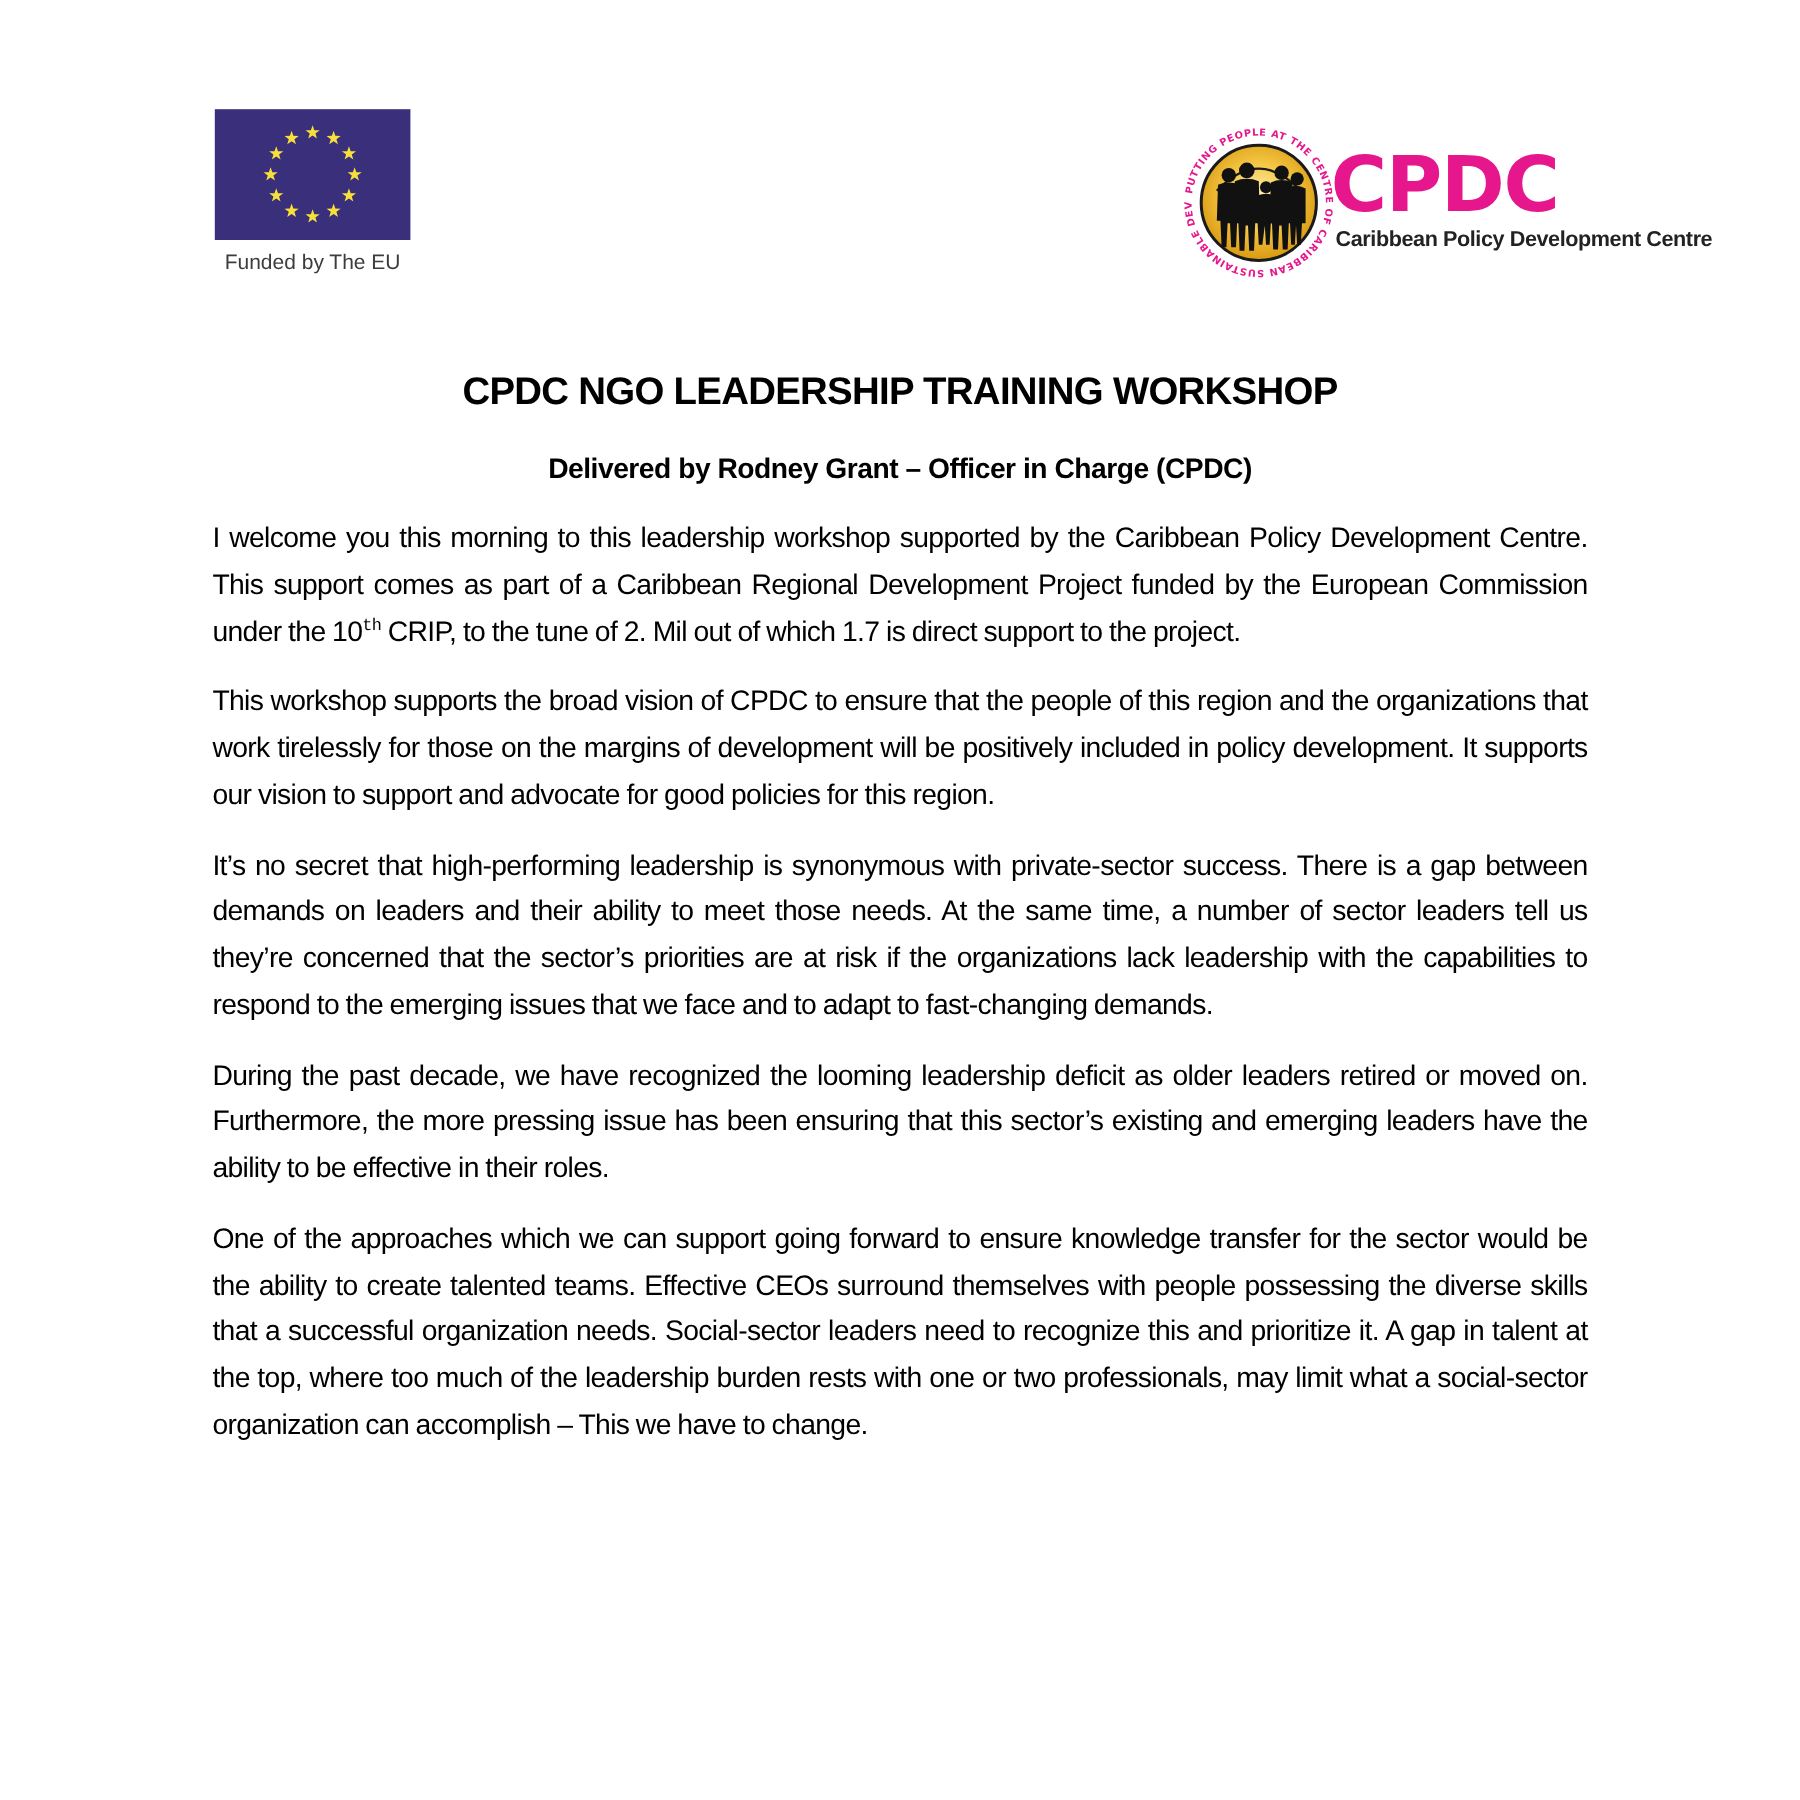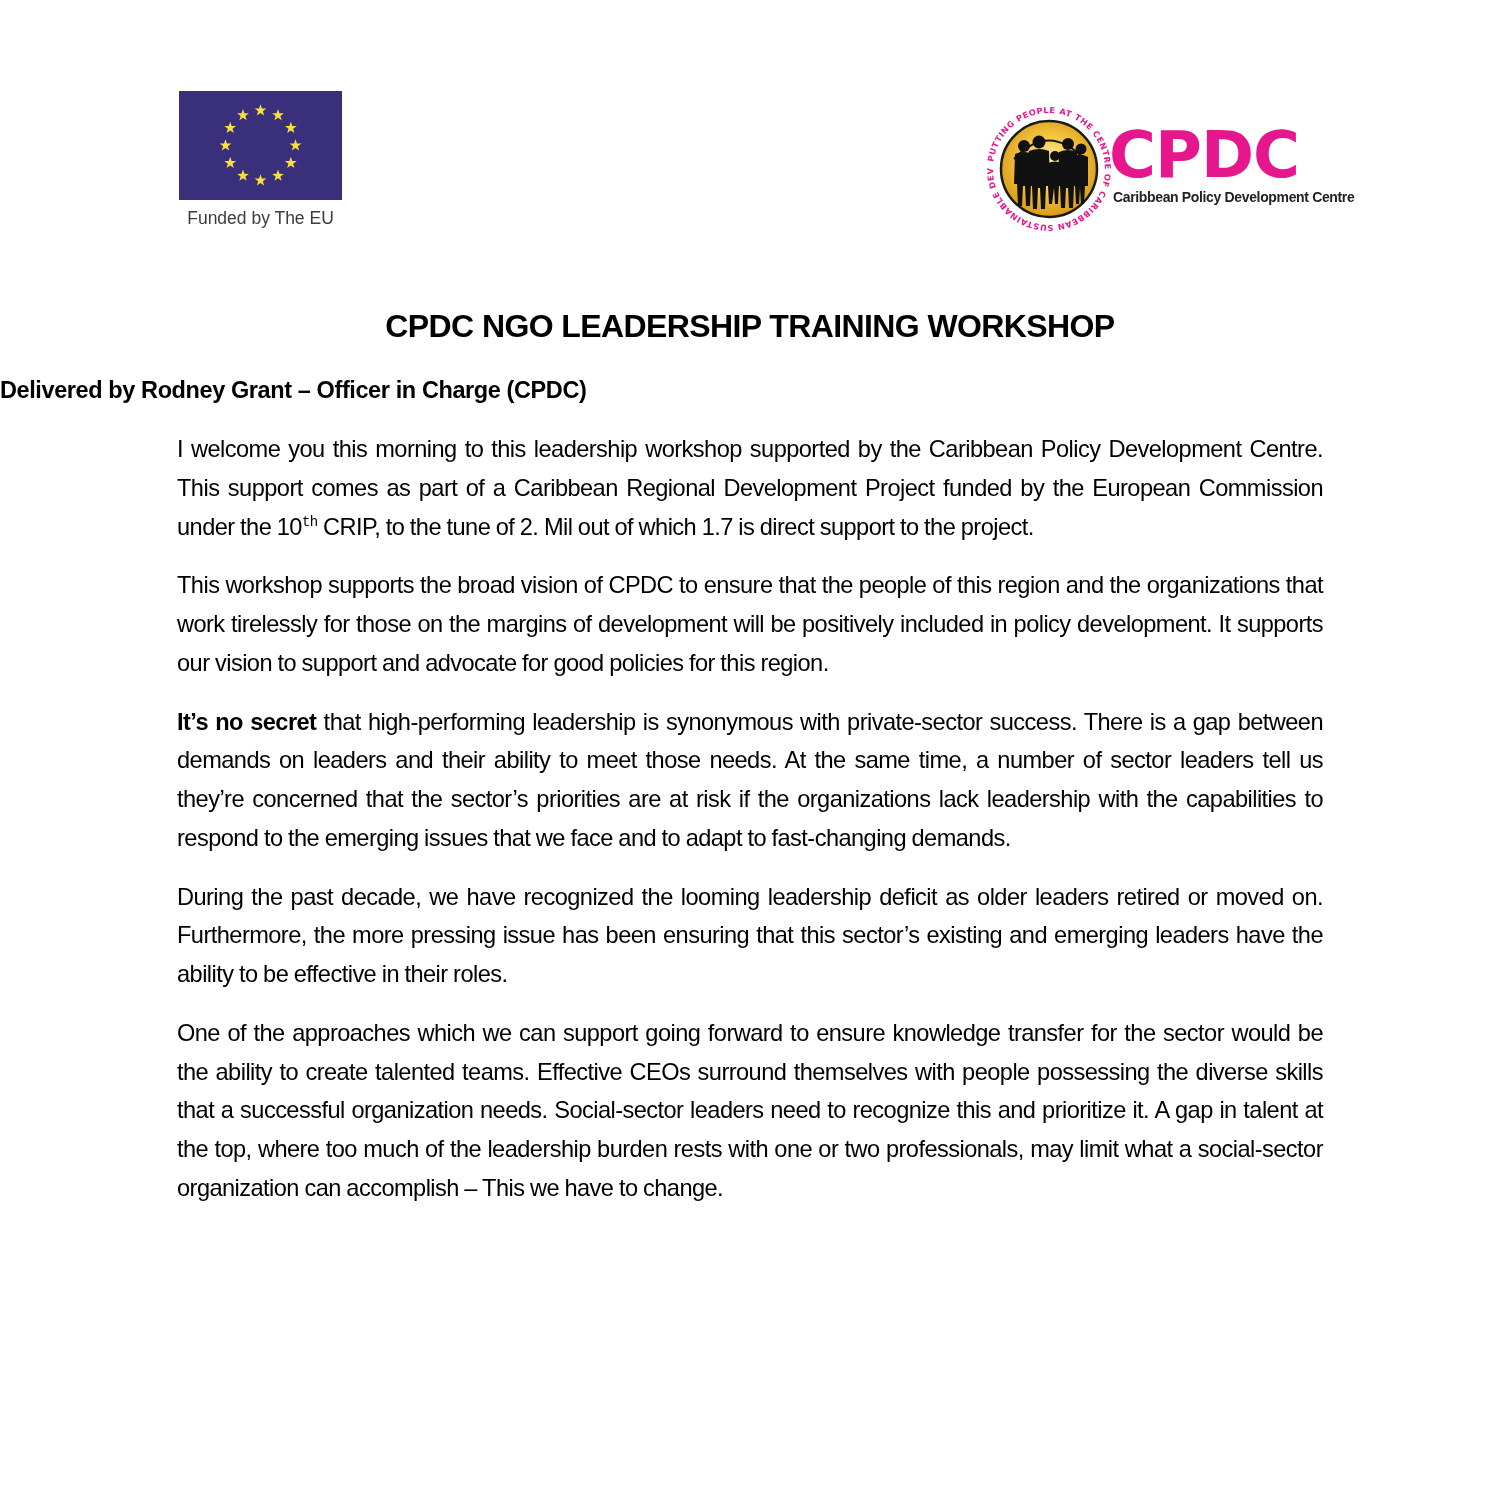--- a/index.html
+++ b/index.html
@@ -66,21 +66,21 @@
       line-height: 90px;
       letter-spacing: -1px;
       color: #e6168c;
       white-space: nowrap;
     }
     .cpdc-subtitle {
       position: absolute;
       left: 129px;
       top: 85px;
       font-family: "Liberation Sans", sans-serif;
-      font-size: 14px;
+      font-size: 18px;
       font-weight: bold;
       letter-spacing: -0.35px;
       color: #222222;
       white-space: nowrap;
     }
     .doc-title {
       position: absolute;
       left: 0;
       top: 305px;
       width: 1500px;
@@ -90,21 +90,21 @@
       font-size: 32px;
       line-height: 42px;
       letter-spacing: -0.6px;
       margin: 0;
     }
     .doc-subtitle {
       position: absolute;
       left: 0;
       top: 373px;
       width: 1500px;
-      text-align: left;
+      text-align: center;
       font-family: "Liberation Sans", sans-serif;
       font-weight: bold;
       font-size: 23.5px;
       line-height: 34px;
       letter-spacing: -0.4px;
       margin: 0;
     }
     .body-text {
       position: absolute;
       left: 177px;
@@ -122,21 +122,21 @@
     }
     .body-text p.last-left {
       text-align-last: left;
     }
     sup {
       font-size: 14px;
       line-height: 0;
       vertical-align: 9px;
       font-family: Liberation Mono, monospace;
     }
-    .bold { font-weight: bold; }
+    .bold { font-weight: normal; }
   </style>
 </head>
 <body>
 
 <div class="eu-logo">
   <div class="eu-flag">
     <svg width="163" height="109" viewBox="0 0 163 109">
       <defs>
         <polygon id="star" points="0,-6.2 1.45,-2 5.9,-1.9 2.35,0.75 3.65,5 0,2.5 -3.65,5 -2.35,0.75 -5.9,-1.9 -1.45,-2" fill="#f7e03b"></polygon>
       </defs>

